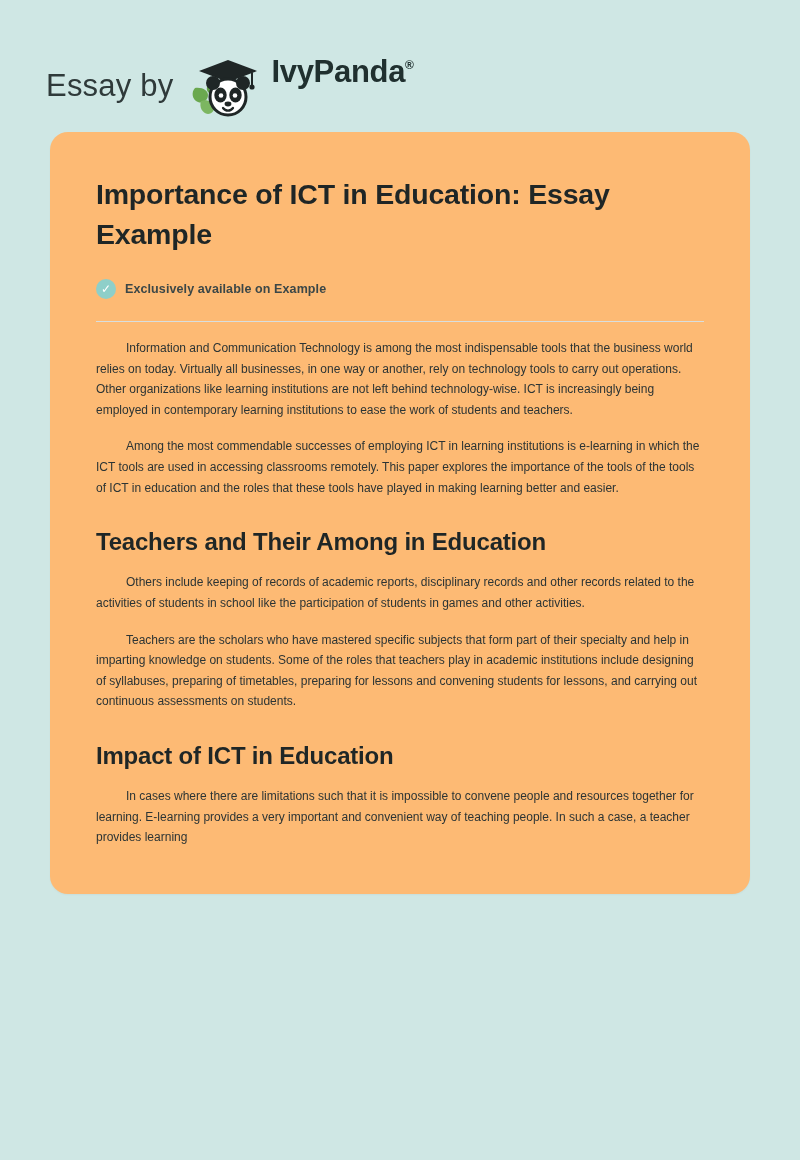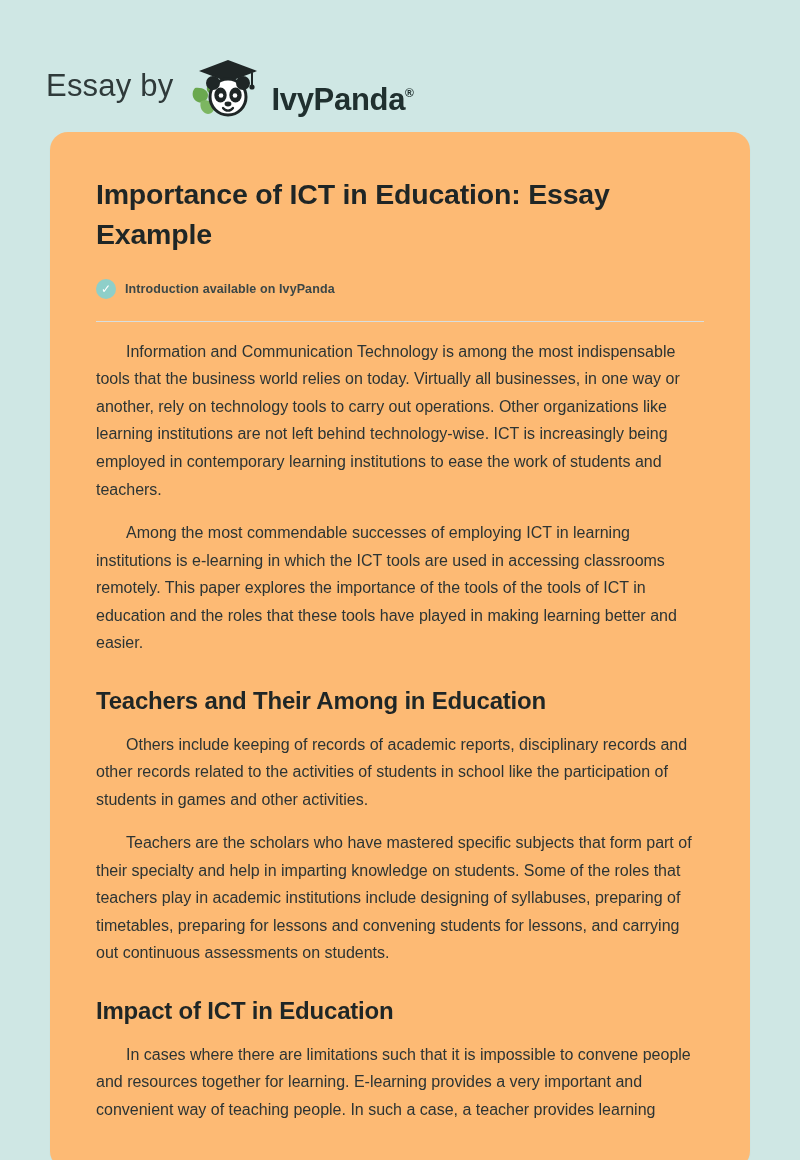--- a/index.html
+++ b/index.html
@@ -29,21 +29,21 @@
     height: 112px;
   }
   .brand-text {
     font-size: 31px;
     color: #2f3a3a;
     font-weight: 400;
     letter-spacing: 0.2px;
   }
   .brand-logo {
     display: flex;
-    align-items: flex-end;
+    align-items: flex-start;
     margin-left: 14px;
   }
   .panda-mark {
     position: relative;
     width: 82px;
     height: 64px;
     flex: none;
   }
   .ivy-word {
     font-size: 31px;
@@ -109,21 +109,21 @@
     border: 0;
   }
   h2.sec {
     font-size: 24px;
     color: #1f2626;
     font-weight: bold;
     margin: 30px 0 0 0;
     letter-spacing: -0.2px;
   }
   p.para {
-    font-size: 16px;
+    font-size: 12px;
     line-height: 1.72;
     color: #2c3434;
     margin: 16px 0 0 0;
     text-indent: 30px;
   }
 
   
   svg { display: block; }
 </style>
 </head>
@@ -162,21 +162,21 @@
       <span class="ivy-word"><span>IvyPanda</span><sup>®</sup></span>
     </span>
   </div>
 
   <div class="card">
 
     <h1 class="doc-title">Importance of ICT in Education: Essay Example</h1>
 
     <div class="badge-row">
       <span class="badge-check">✓</span>
-      <span class="badge-text">Introduction available on IvyPanda</span>
+      <span class="badge-text">Exclusively available on Example</span>
     </div>
 
     <hr class="divider">
 
     <p class="para">Information and Communication Technology is among the most indispensable tools that the business world relies on today. Virtually all businesses, in one way or another, rely on technology tools to carry out operations. Other organizations like learning institutions are not left behind technology-wise. ICT is increasingly being employed in contemporary learning institutions to ease the work of students and teachers.</p>
     <p class="para">Among the most commendable successes of employing ICT in learning institutions is e-learning in which the ICT tools are used in accessing classrooms remotely. This paper explores the importance of the tools of the tools of ICT in education and the roles that these tools have played in making learning better and easier.</p>
 
     <h2 class="sec">Teachers and Their Among in Education</h2>
     <p class="para">Others include keeping of records of academic reports, disciplinary records and other records related to the activities of students in school like the participation of students in games and other activities.</p>
     <p class="para">Teachers are the scholars who have mastered specific subjects that form part of their specialty and help in imparting knowledge on students. Some of the roles that teachers play in academic institutions include designing of syllabuses, preparing of timetables, preparing for lessons and convening students for lessons, and carrying out continuous assessments on students.</p>

